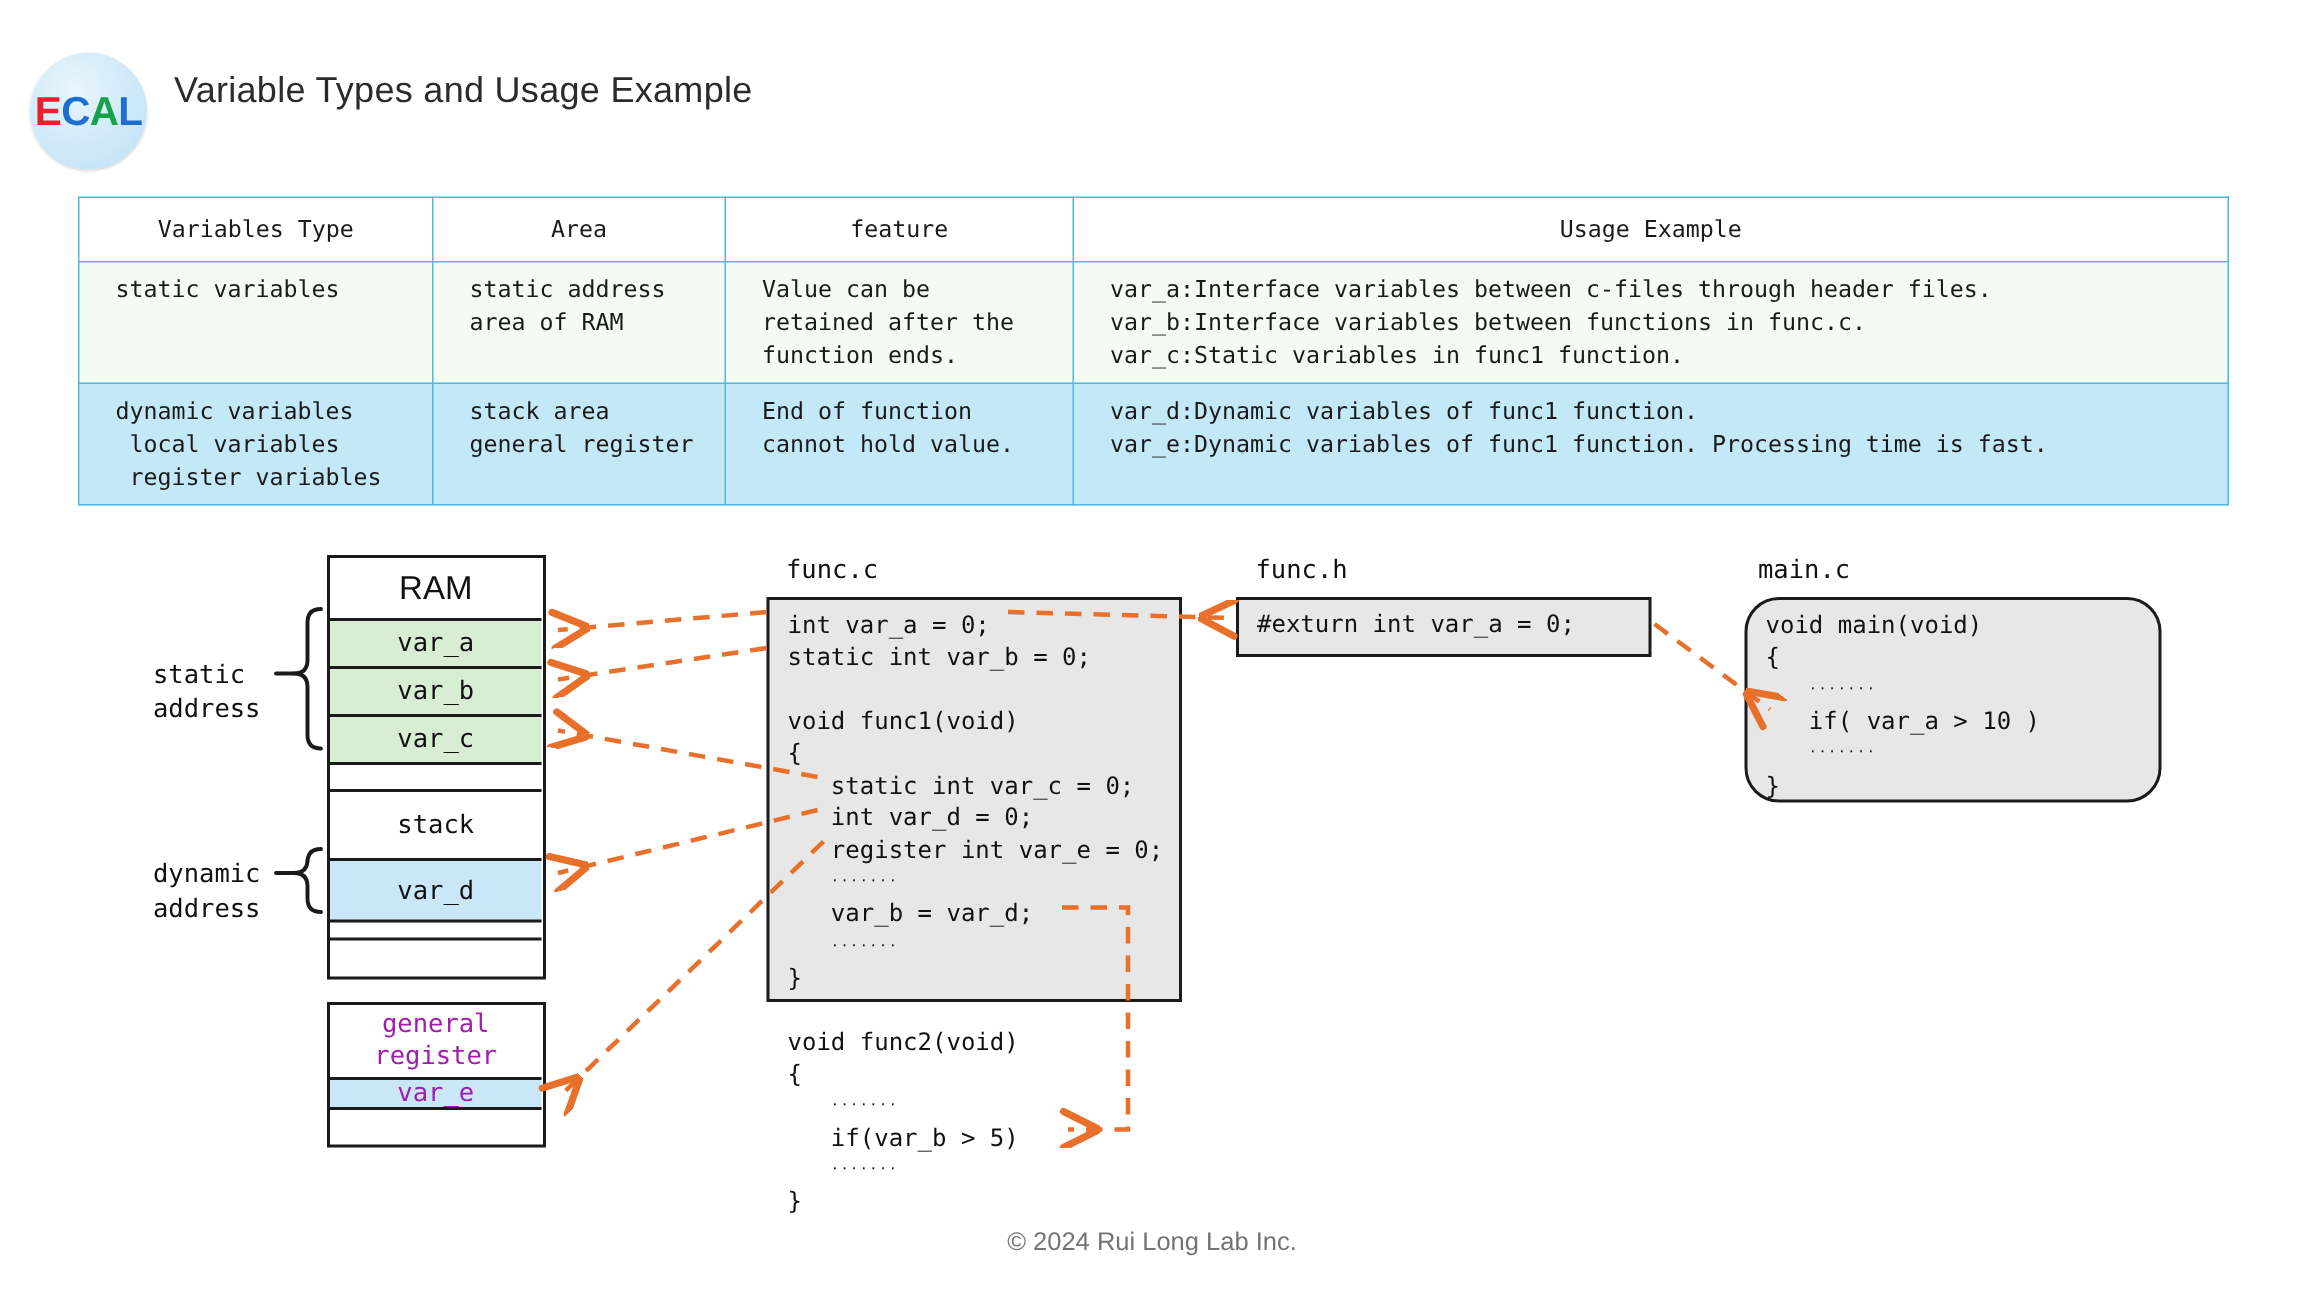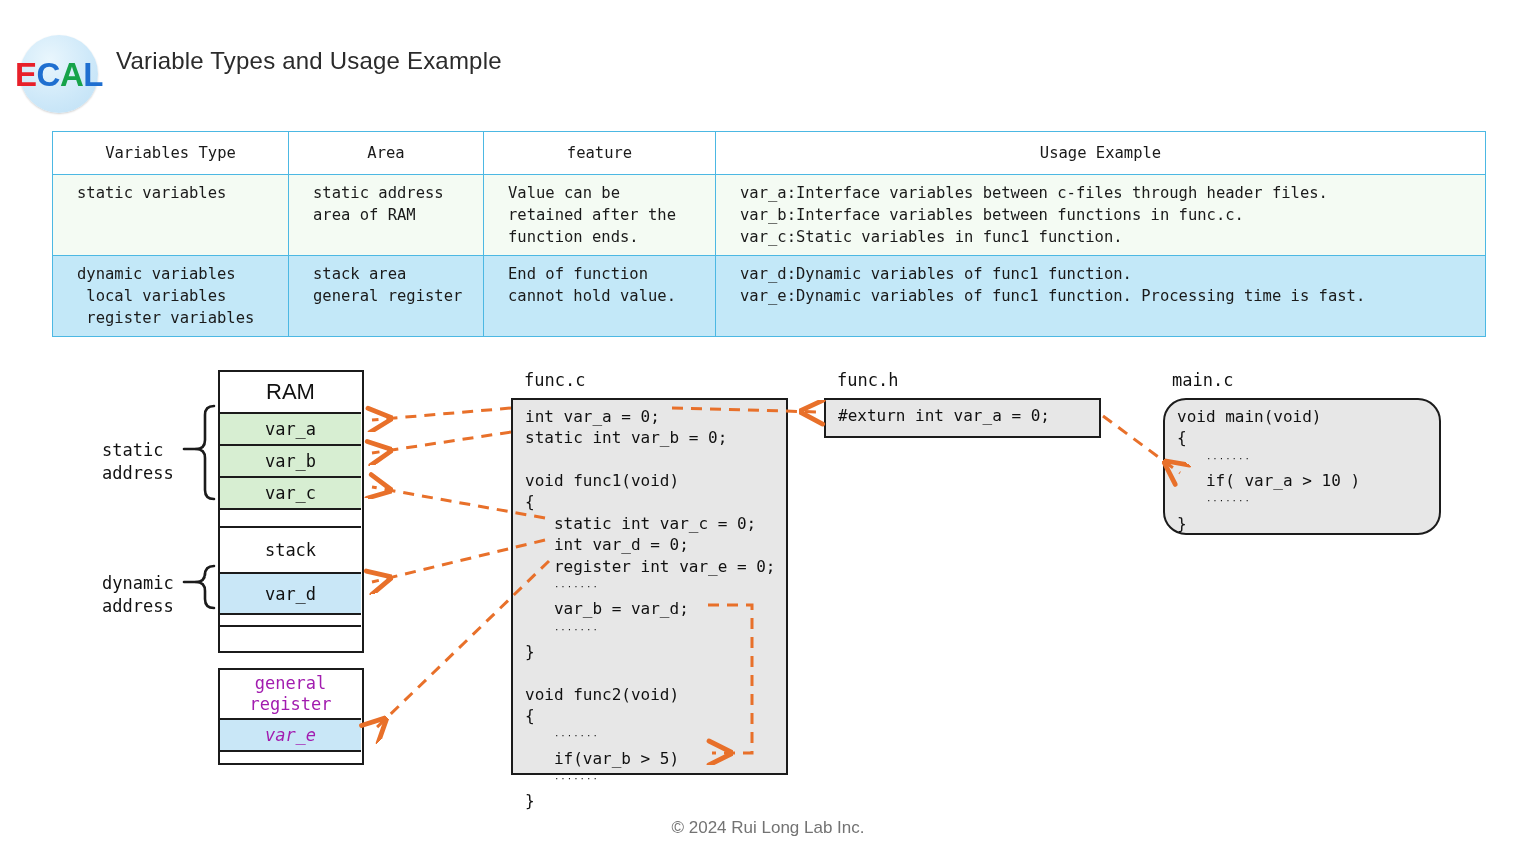--- a/index.html
+++ b/index.html
@@ -16,21 +16,21 @@
   #header { position:absolute; left:0; top:0; width:1536px; height:120px; }
   #logo-badge {
     position:absolute; left:20px; top:35px;
     width:78px; height:78px; border-radius:50%;
     background:radial-gradient(circle at 38% 32%, #e9f6fd 0%, #cfe9f9 55%, #bddff5 100%);
     box-shadow:0 1px 2px rgba(0,0,0,.18);
     display:flex; align-items:center; justify-content:center;
   }
   #logo-text {
     font-family:"Liberation Sans", sans-serif;
-    font-weight:bold; font-size:33px; letter-spacing:-0.5px;
+    font-weight:bold; font-size:27px; letter-spacing:-0.5px;
     line-height:1;
   }
   #logo-text span { display:inline; }
   #page-title {
     position:absolute; left:116px; top:47px;
     font-size:24px; color:#2b2b2b; font-weight:400;
     letter-spacing:.2px;
     font-family:"Liberation Sans", sans-serif;
   }
 
@@ -91,21 +91,21 @@
     position:absolute; left:218px; top:308px; width:146px; height:97px;
     border:2.5px solid #1b1b1b; background:#fff;
   }
   .reg-row {
     position:absolute; left:0; width:141px;
     display:flex; align-items:center; justify-content:center;
     font-family:"DejaVu Sans Mono", monospace; font-size:17px; color:#a21caf;
     border-bottom:2.5px solid #1b1b1b;
   }
   #reg-title { top:0; height:50px; flex-direction:column; line-height:1.22; }
-  #reg-var-e { top:50px; height:32px; background:#c9e7f7;font-style:italic; }
+  #reg-var-e { top:50px; height:20px; background:#c9e7f7; }
   #reg-gap   { top:82px; height:10px; border-bottom:none; }
 
   .side-label {
     position:absolute;
     font-family:"DejaVu Sans Mono", monospace; font-size:17px; color:#111;
     line-height:1.38; text-align:left;
   }
   #label-static  { left:102px; top:79px; }
   #label-dynamic { left:102px; top:212px; }
 
@@ -116,21 +116,21 @@
     font-family:"DejaVu Sans Mono", monospace;
     font-size:16px; color:#111; line-height:1.335;
     padding:6px 10px 8px 12px;
     white-space:pre;
   }
   .file-label {
     position:absolute;
     font-family:"DejaVu Sans Mono", monospace; font-size:17px; color:#111;
   }
   #funcc-label { left:524px; top:10px; }
-  #funcc-panel { left:511px; top:38px; width:277px; height:377px; }
+  #funcc-panel { left:511px; top:38px; width:277px; height:270px; }
   #funch-label { left:837px; top:10px; }
   #funch-panel { left:824px; top:38px; width:277px; height:40px; padding-top:5px; }
   #mainc-label { left:1172px; top:10px; }
   #mainc-panel { left:1163px; top:38px; width:278px; height:137px;border-radius:23px; }
 
   .dots {
     font-family:"DejaVu Sans Mono", monospace;
     font-size:9px; letter-spacing:1px; color:#111;
     position:relative; top:-3px;
   }

